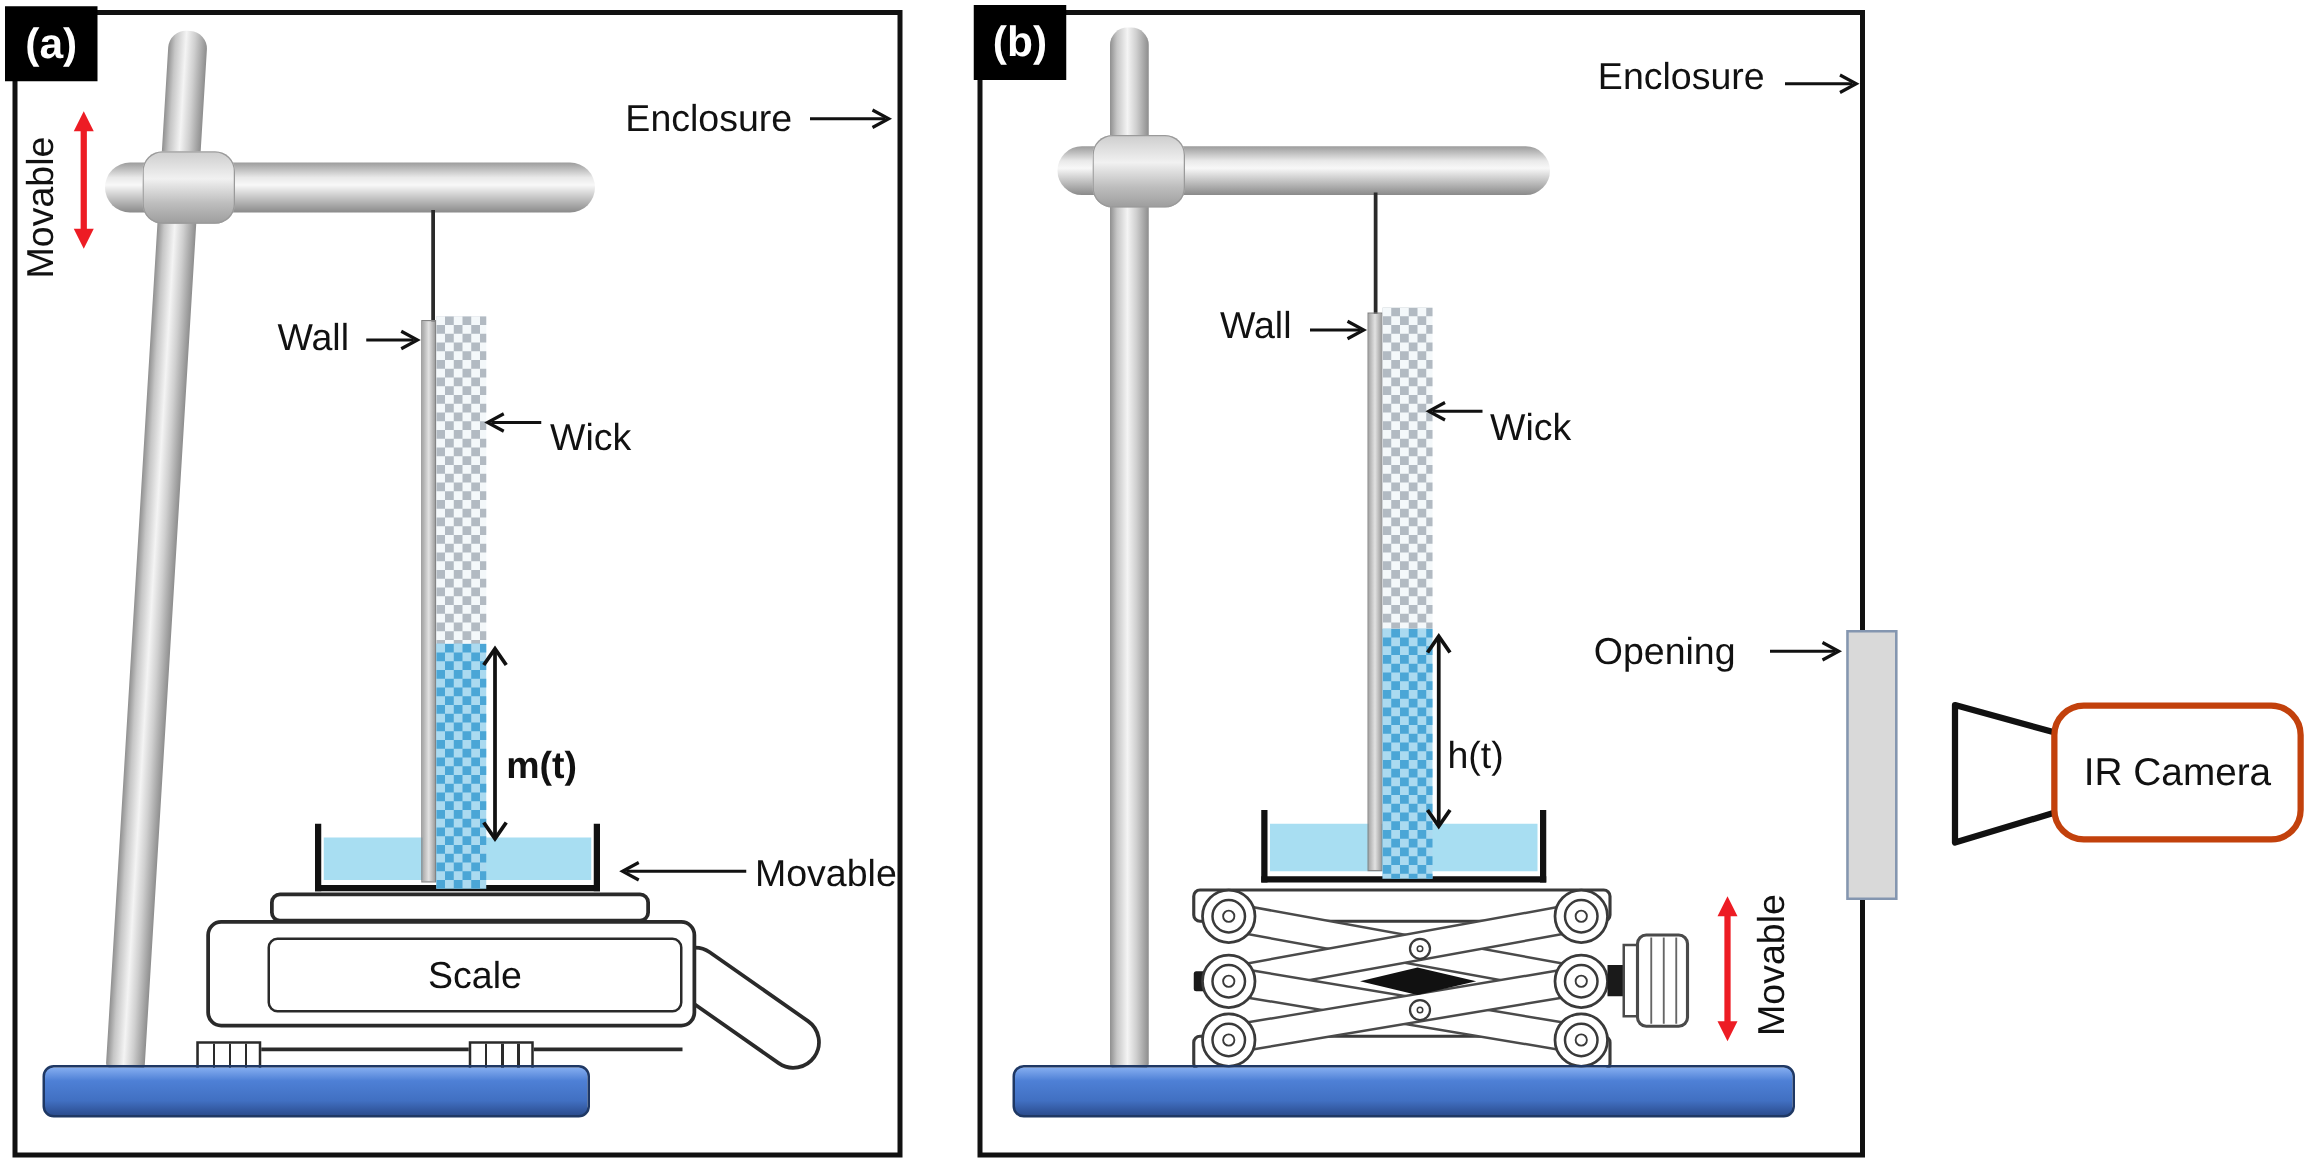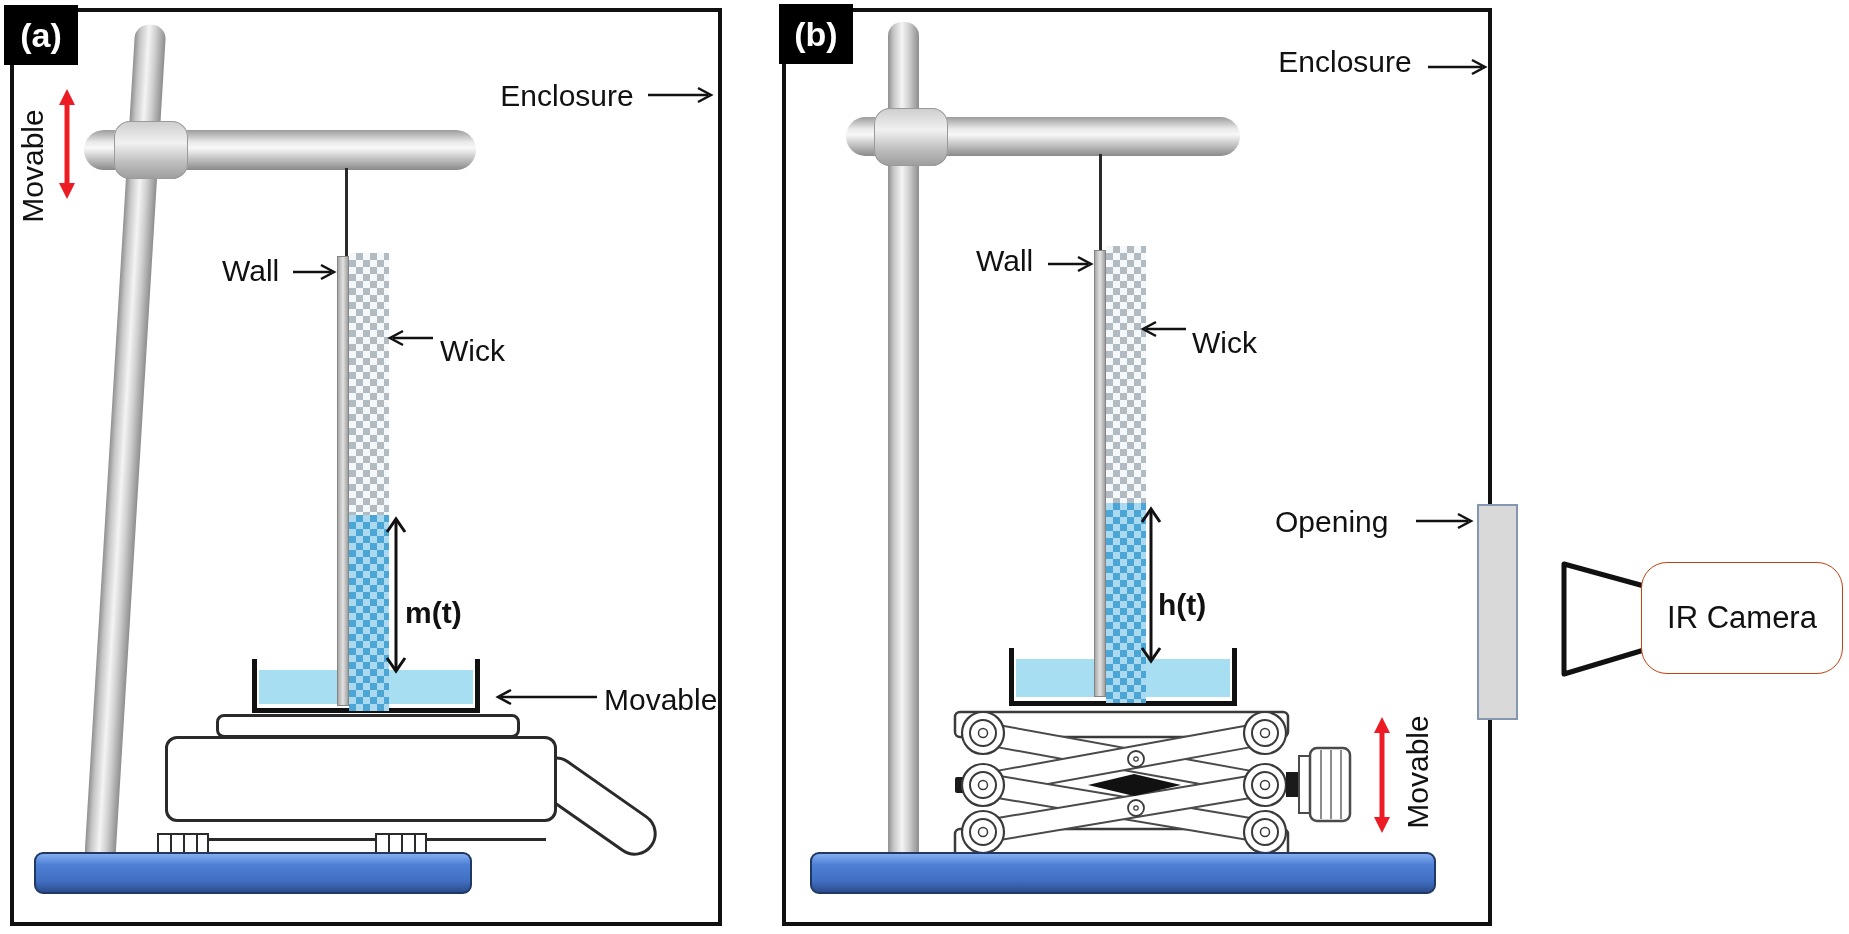--- a/index.html
+++ b/index.html
@@ -31,21 +31,21 @@
        background-size:14px 14px;}
   .container{position:absolute;border-left:5px solid #111;border-right:5px solid #111;border-bottom:5px solid #111;
        box-sizing:border-box;}
   .liquid{position:absolute;left:2px;right:2px;bottom:4px;background:#a8def2;}
   .baseplate{position:absolute;height:42px;border-radius:9px;border:2px solid #1f3864;box-sizing:border-box;
        background:linear-gradient(to bottom,#85aef0 0%,#4e80d6 28%,#4170c2 70%,#2c4d8f 100%);}
   .scalebox{position:absolute;background:#fff;border:3px solid #2a2a2a;box-sizing:border-box;}
   .foot{position:absolute;width:52px;height:24px;border:2.5px solid #2a2a2a;box-sizing:border-box;background:#fff;
        background-image:repeating-linear-gradient(90deg,transparent 0 11px,#2a2a2a 11px 13px);}
   .opening{position:absolute;background:#d9d9d9;border:2.5px solid #8496b0;box-sizing:border-box;z-index:6;}
-  .cambody{position:absolute;background:#fff;border:1px solid #c2410c;border-radius:26px;box-sizing:border-box;
+  .cambody{position:absolute;background:#fff;border:5px solid #c2410c;border-radius:26px;box-sizing:border-box;
        display:flex;align-items:center;justify-content:center;font-size:31px;}
   svg{position:absolute;overflow:visible;}
 </style>
 </head>
 <body>
 
 <div class="page">
 
   <div class="frame" style="left:10px;top:8px;width:704px;height:910px;"></div>
 
@@ -65,20 +65,23 @@
   <svg style="left:383px;top:516px;" width="26" height="158">
     <line x1="13" y1="5" x2="13" y2="153" stroke="#111" stroke-width="3"></line>
     <polyline points="4,16 13,3 22,16" fill="none" stroke="#111" stroke-width="3"></polyline>
     <polyline points="4,142 13,155 22,142" fill="none" stroke="#111" stroke-width="3"></polyline>
   </svg>
   <div class="lbl" style="left:405px;top:596px;font-weight:600;">m(t)</div>
 
   <div class="scalebox" style="left:538px;top:744px;width:140px;height:44px;border-radius:22px;transform:rotate(35deg);transform-origin:left center;"></div>
   <div class="scalebox" style="left:165px;top:736px;width:392px;height:86px;border-radius:12px;"></div>
   <div class="scalebox" style="left:216px;top:714px;width:304px;height:24px;border-radius:8px;"></div>
+  <div class="scalebox" style="left:214px;top:750px;width:332px;height:60px;border-radius:8px;border-width:2.5px;display:flex;align-items:center;justify-content:center;">
+    <span class="lbl" style="position:static;">Scale</span>
+  </div>
   <div class="abs" style="left:206px;top:838px;width:340px;height:2.5px;background:#2a2a2a;"></div>
   <div class="foot" style="left:157px;top:833px;"></div>
   <div class="foot" style="left:375px;top:833px;"></div>
 
   <div class="baseplate" style="left:34px;top:852px;width:438px;"></div>
 
   <div class="tagbox" style="left:4px;top:5px;width:74px;height:60px;">(a)</div>
 
   <div class="vlbl" style="left:-39px;top:151px;width:140px;height:30px;">Movable</div>
   <svg style="left:56px;top:88px;" width="22" height="112">
@@ -173,21 +176,21 @@
 
   <div class="wall" style="left:1094px;top:250px;height:447px;"></div>
   <div class="checker-dry" style="left:1106px;top:246px;height:257px;"></div>
   <div class="checker-wet" style="left:1106px;top:503px;height:200px;"></div>
 
   <svg style="left:1138px;top:506px;" width="26" height="158">
     <line x1="13" y1="5" x2="13" y2="153" stroke="#111" stroke-width="3"></line>
     <polyline points="4,16 13,3 22,16" fill="none" stroke="#111" stroke-width="3"></polyline>
     <polyline points="4,142 13,155 22,142" fill="none" stroke="#111" stroke-width="3"></polyline>
   </svg>
-  <div class="lbl" style="left:1158px;top:588px;font-weight:700;">h(t)</div>
+  <div class="lbl" style="left:1158px;top:588px;font-weight:400;">h(t)</div>
 
   <div class="baseplate" style="left:810px;top:852px;width:626px;"></div>
 
   <div class="tagbox" style="left:779px;top:4px;width:74px;height:60px;">(b)</div>
 
   <div class="lbl center" style="left:1265px;top:45px;width:160px;">Enclosure</div>
   <svg style="left:1426px;top:58px;" width="64" height="18">
     <line x1="2" y1="9" x2="56" y2="9" stroke="#111" stroke-width="2.5"></line>
     <polyline points="46,2 59,9 46,16" fill="none" stroke="#111" stroke-width="2.5"></polyline>
   </svg>

